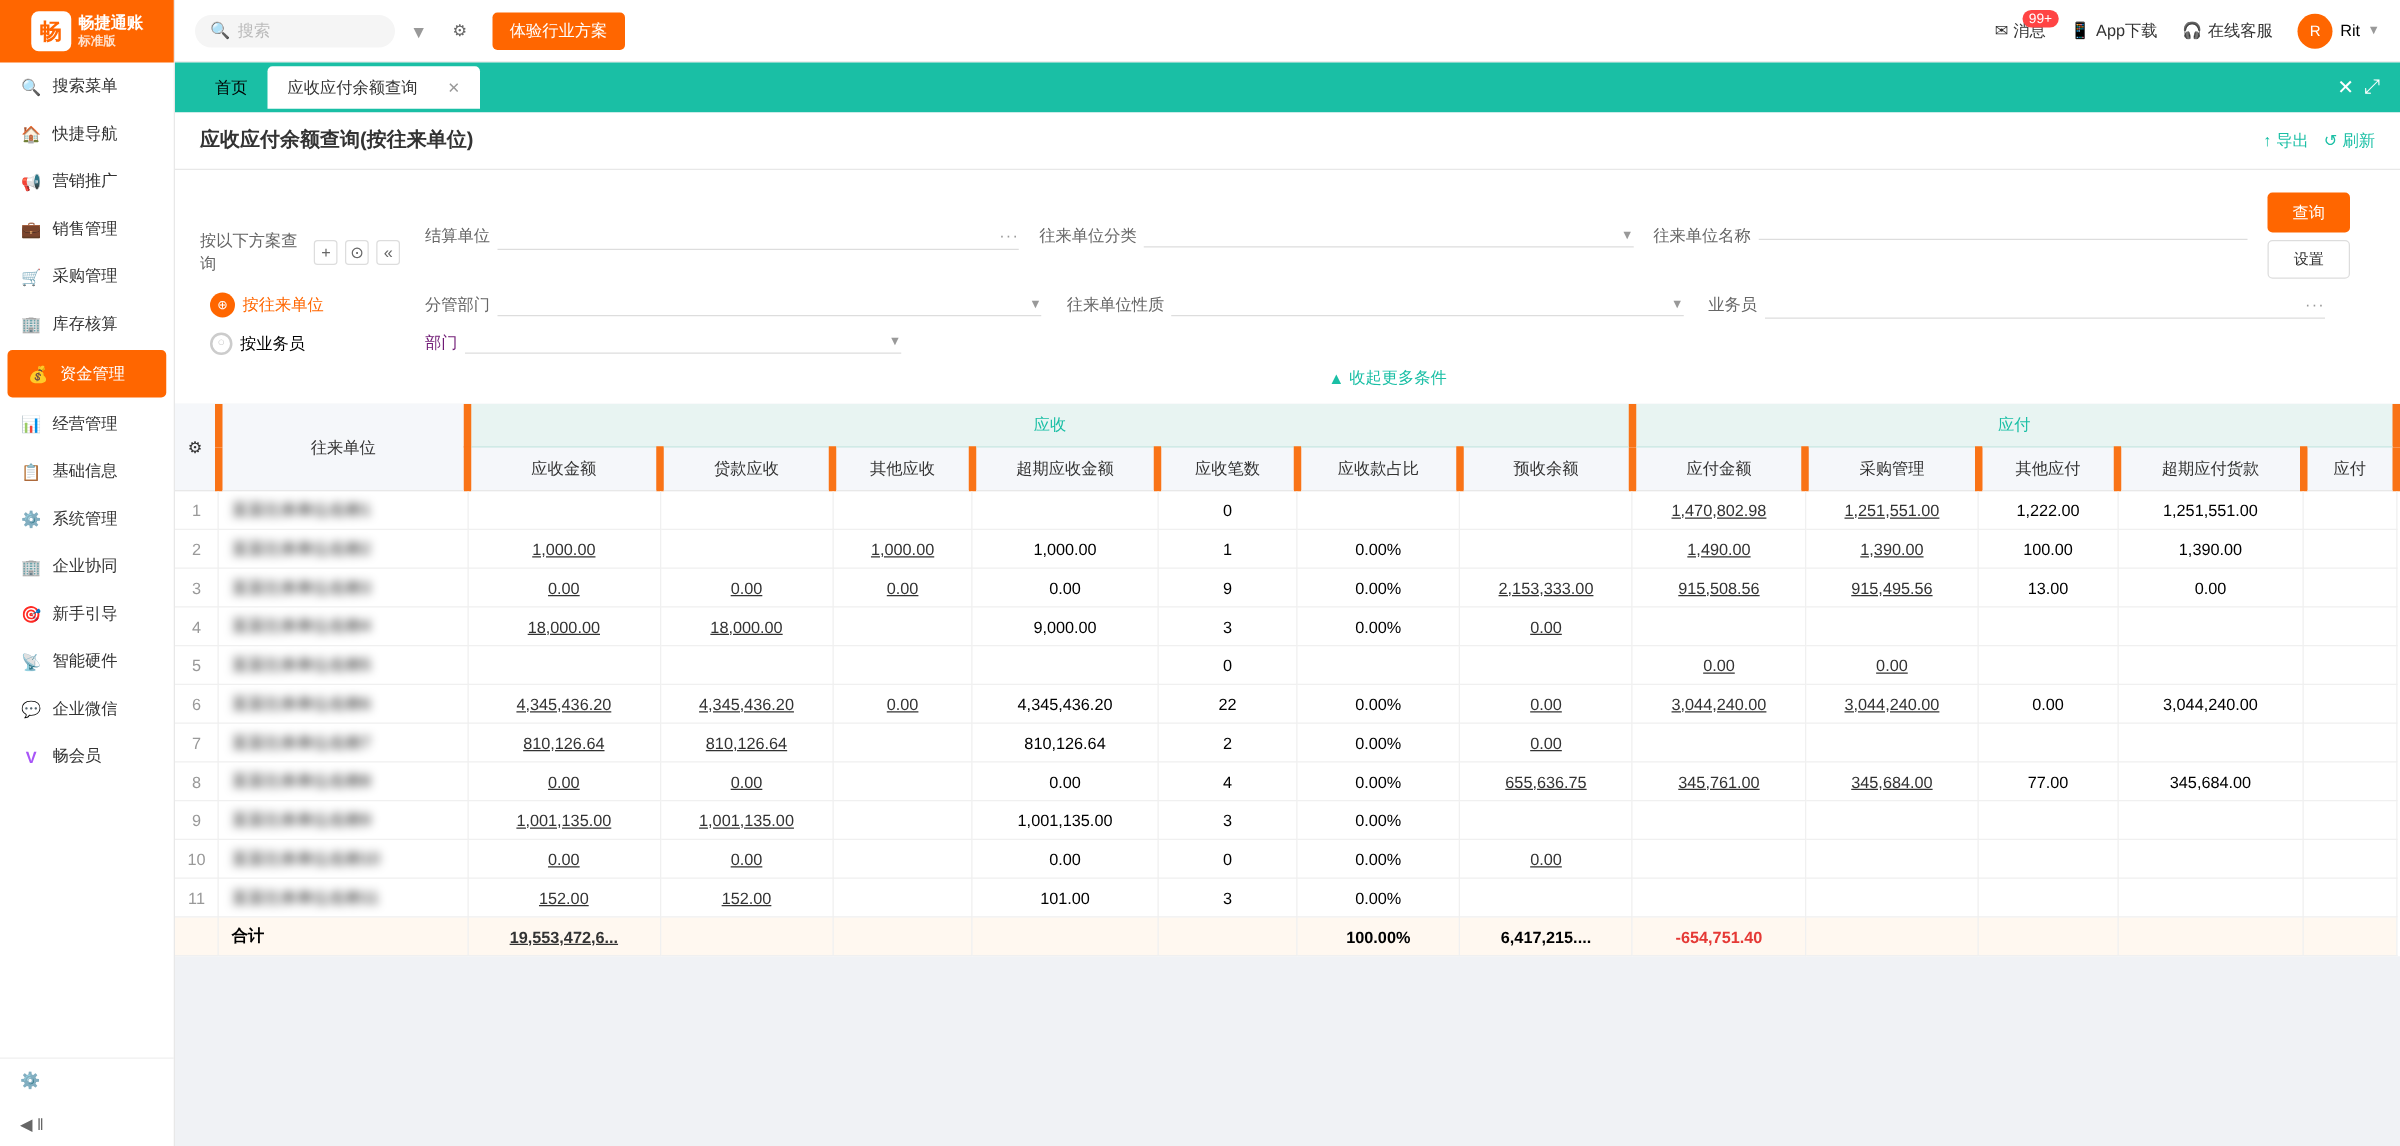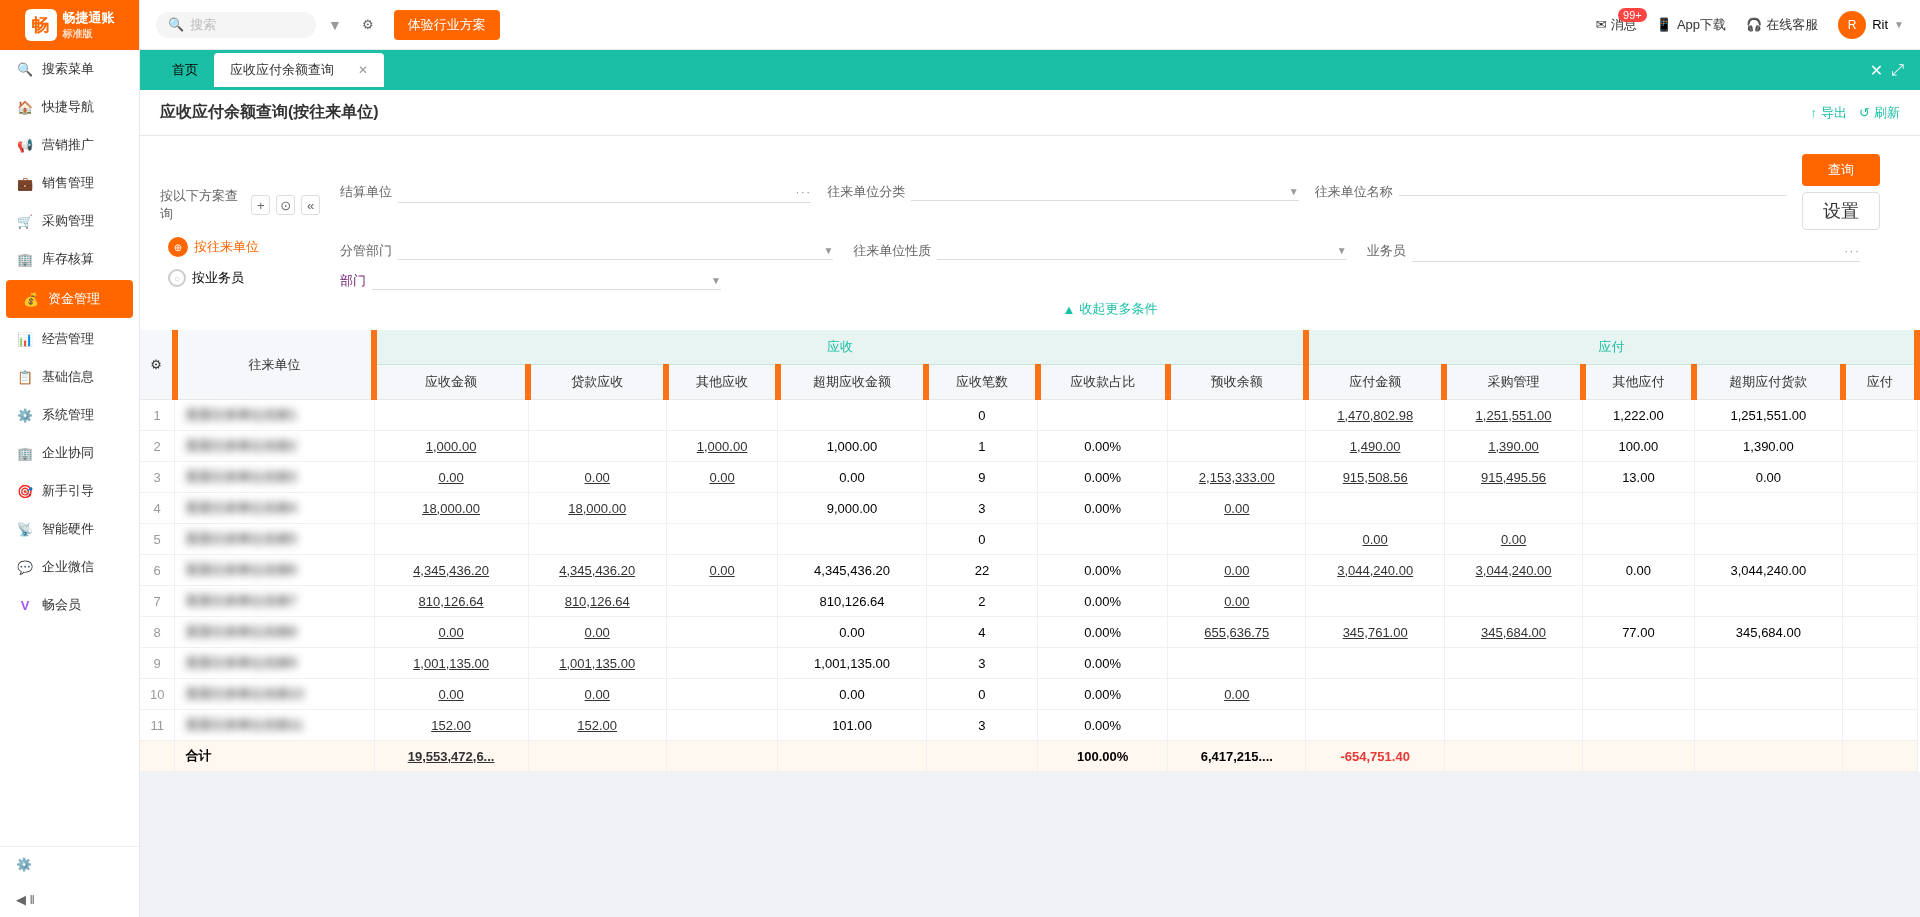--- a/index.html
+++ b/index.html
@@ -62,21 +62,21 @@
 
     
     .blurred { filter: blur(4px); user-select: none; }
     .query-option { display: flex; align-items: center; gap: 6px; padding: 6px 8px; cursor: pointer; border-radius: 4px; }
     .query-option.active { color: #ff6600; }
     .orange-circle { width: 20px; height: 20px; border-radius: 50%; background: #ff6600; display: flex; align-items: center; justify-content: center; color: #fff; font-size: 10px; }
     .gray-circle { width: 18px; height: 18px; border-radius: 50%; border: 2px solid #ccc; display: flex; align-items: center; justify-content: center; color: #ccc; font-size: 10px; }
     
     .right-btns { display: flex; flex-direction: column; gap: 6px; }
     .query-btn { background: #ff6600; color: #fff; border: none; border-radius: 4px; padding: 7px 20px; cursor: pointer; font-size: 13px; }
-    .setting-btn { background: #fff; color: #333; border: 1px solid #ddd; border-radius: 4px; padding: 6px 20px; cursor: pointer; font-size: 18px; }
+    .setting-btn { background: #fff; color: #333; border: 1px solid #ddd; border-radius: 4px; padding: 6px 20px; cursor: pointer; font-size: 12px; }
 
     .filter-section { background: #fff; padding: 10px 20px 0; }
     .filter-cell { display: flex; align-items: center; gap: 6px; }
     .filter-field { flex: 1; display: flex; align-items: center; justify-content: space-between; border-bottom: 1px solid #ddd; padding: 3px 0; min-width: 120px; }
     .select-arrow { color: #999; font-size: 10px; }
     .icon-dots { color: #999; letter-spacing: 1px; }
   </style>
 </head>
 <body>
 

